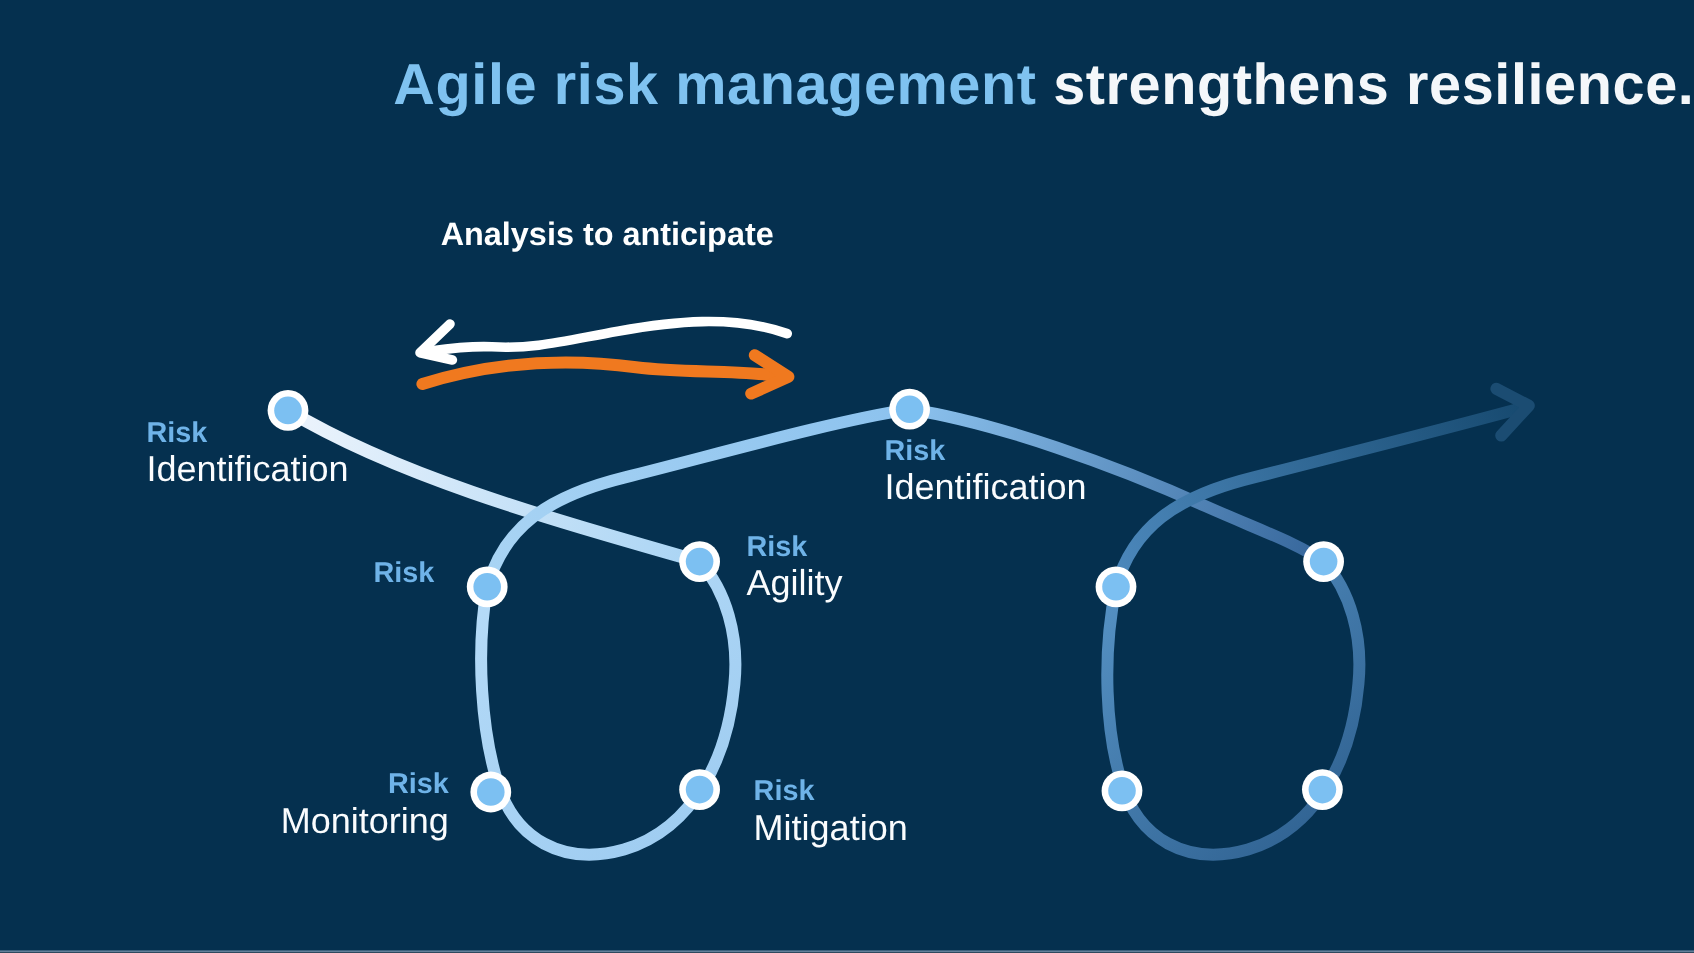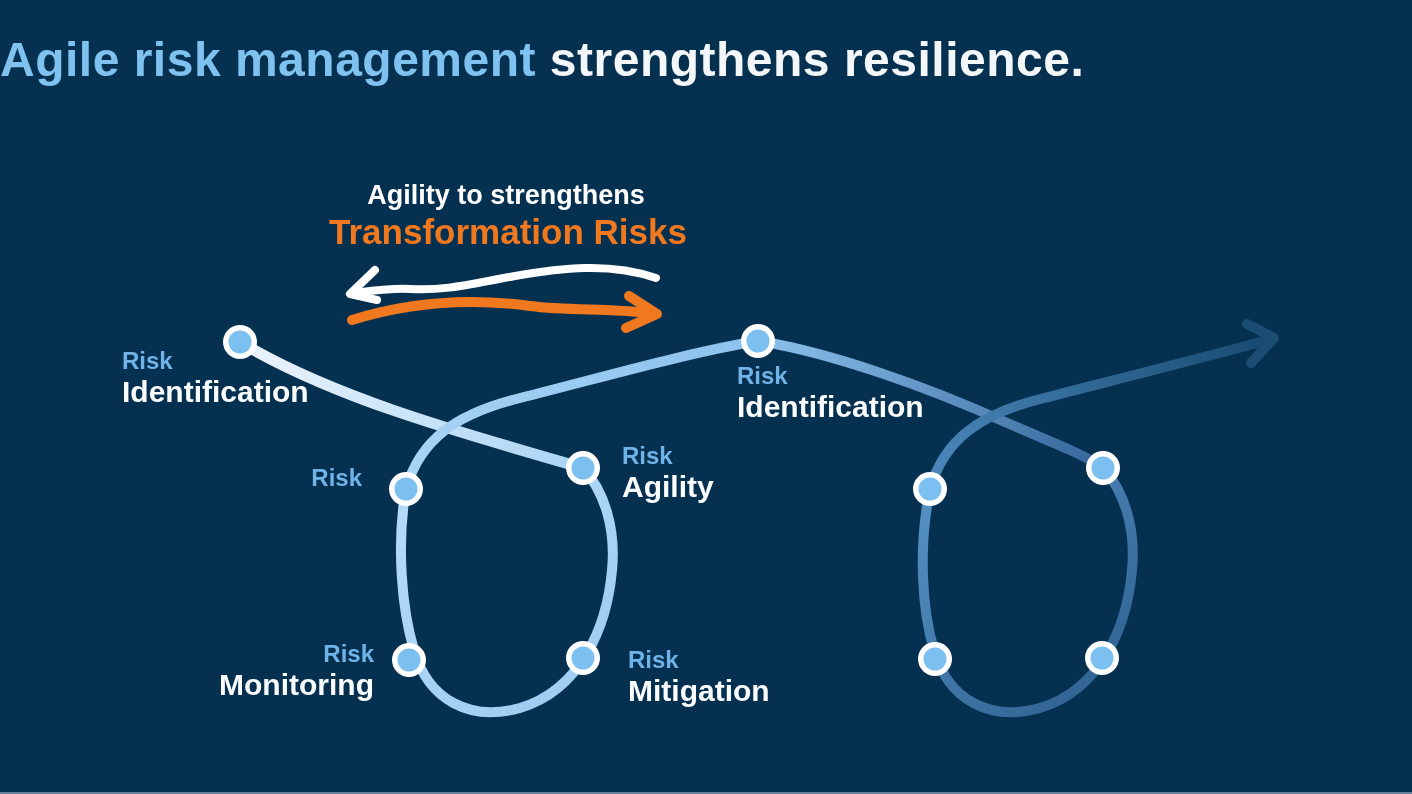--- a/index.html
+++ b/index.html
@@ -4,22 +4,22 @@
 <style>
   html,body{margin:0;padding:0;background:#000;}
   .slide{
     position:relative;
     width:1412px;height:794px;
     background:#05304F;
     overflow:hidden;
     font-family:"Liberation Sans","DejaVu Sans",sans-serif;
   }
   .title{
-    position:absolute;top:32px;left:0;width:100%;
-    text-align:left;
+    position:absolute;top:44px;left:0;width:100%;
+    text-align:right;
     font-size:48px;font-weight:700;letter-spacing:.5px;
     white-space:nowrap;
   }
   .title .hl{color:#7FC2F0;}
   .title .rest{color:#F4F7FA;}
   .anno1{
     position:absolute;top:180px;left:506px;transform:translateX(-50%);
     font-size:27px;font-weight:600;color:#FFFFFF;white-space:nowrap;
   }
   .anno2{
@@ -27,21 +27,21 @@
     font-size:35px;font-weight:700;color:#F0791F;white-space:nowrap;
   }
   .svg-layer{position:absolute;top:0;left:0;}
   .stage{
     position:absolute;white-space:nowrap;line-height:1.0;
   }
   .stage .risk{
     display:block;color:#6FB3E8;font-size:24px;font-weight:600;margin-bottom:4px;
   }
   .stage .name{
-    display:block;color:#FAFCFE;font-size:30px;font-weight:700;
+    display:block;color:#FAFCFE;font-size:30px;font-weight:400;
   }
   .stage.align-right{text-align:right;}
   .stage-id1{left:122px;top:349px;}
   .stage-monitoring{right:1050px;top:466px;}
   .stage-analysis{left:622px;top:444px;}
   .stage-mitigation{right:1038px;top:642px;}
   .stage-valuation{left:628px;top:648px;}
   .stage-id2{left:737px;top:364px;}
   .bottom-strip{
     position:absolute;left:0;bottom:0;width:100%;height:2px;background:#64809A;
@@ -49,22 +49,21 @@
 </style>
 </head>
 <body>
 
 <div class="slide">
 
   <div class="title">
     <span class="hl">Agile risk management</span><span class="rest"> strengthens resilience.</span>
   </div>
 
-  <div class="anno1">Agility to strengthens</div>
-  <div class="anno2">Transformation Risks</div>
+  <div class="anno1">Analysis to anticipate</div>
 
   <svg class="svg-layer" width="1412" height="794" viewBox="0 0 1412 794">
     <defs>
       <linearGradient id="gradEntry" gradientUnits="userSpaceOnUse" x1="240" y1="342" x2="583" y2="468">
         <stop offset="0" stop-color="#EDF4FC"></stop>
           <stop offset="1" stop-color="#A9D4F4"></stop>
       </linearGradient>
       <linearGradient id="gradLoop1" gradientUnits="userSpaceOnUse" x1="430" y1="440" x2="640" y2="700">
         <stop offset="0" stop-color="#B7DCF8"></stop>
           <stop offset="1" stop-color="#9BCAF0"></stop>

